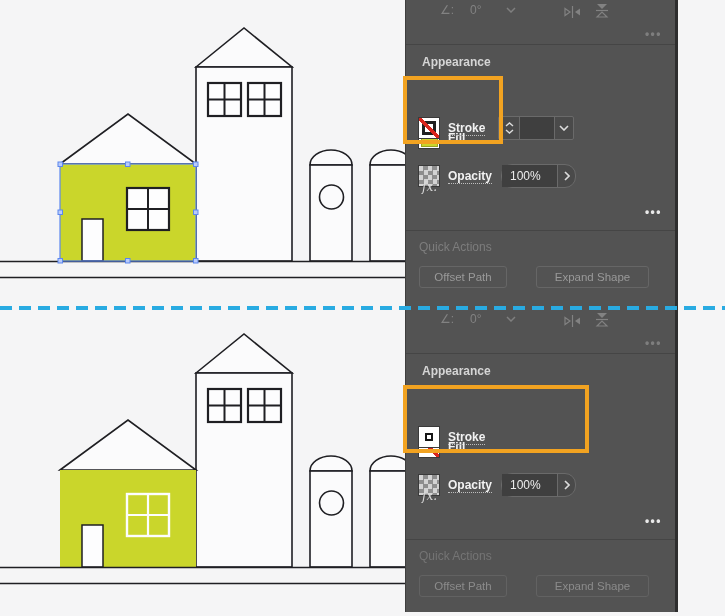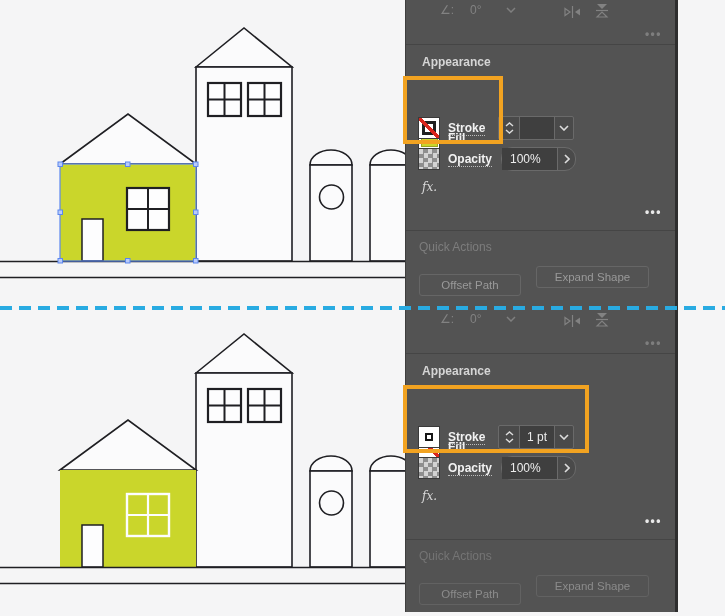--- a/index.html
+++ b/index.html
@@ -45,21 +45,21 @@
   .t-val{position:absolute; left:64px; top:1px;}
   .t-chev{position:absolute; left:100px; top:5px; color:#7f7f7f;}
   .t-fliph{position:absolute; left:158px; top:4px;}
   .t-flipv{position:absolute; left:189px; top:1px;}
   .dots{position:absolute; right:13px; font-size:12px; font-weight:bold; letter-spacing:1.5px; cursor:pointer;}
   .dots.dim{top:27px; color:#7e7e7e;}
   .dots.bright{top:205px; color:#eaeaea;}
   .sec-title{position:absolute; top:55px; left:16px; font-size:12px; font-weight:bold; color:#d5d5d5;}
   
   .row{position:absolute; left:0; right:0; height:22px;}
-  .fill-row{top:88px;margin-top:40px;} .stroke-row{top:118px;text-decoration:underline;} .opacity-row{top:149px;}
+  .fill-row{top:88px;margin-top:40px;} .stroke-row{top:118px;text-decoration:underline;} .opacity-row{top:166px;}
   .swatch{position:absolute; left:13px; top:0; width:20px; height:20px; background:#fff; box-shadow:0 0 0 1px #3a3a3a;}
   .slash{position:absolute; inset:0;
     background:linear-gradient(to top right,transparent 43%,var(--none-red,#d9251d) 43%,var(--none-red,#d9251d) 57%,transparent 57%);}
   .ring-big{position:absolute; inset:3px; border:3px solid #202020;}
   .ring-small{position:absolute; inset:6px; border:2.5px solid #161616;}
   .fill-solid{position:absolute; inset:2.5px; background:var(--fill-yellow,#cad62b); outline:1px solid #9aa324;}
   .checker{background-color:#fff;
     background-image:conic-gradient(#8e8e8e 25%,#d3d3d3 0 50%,#8e8e8e 0 75%,#d3d3d3 0);
     background-size:9px 9px;}
   .lbl{position:absolute; left:42px; top:3px; font-size:12px; font-weight:bold; color:#f2f2f2; line-height:14px;}
@@ -71,21 +71,21 @@
   .stepper{width:20px; display:flex; flex-direction:column; align-items:center; justify-content:center; gap:2px; color:#dcdcdc; border-right:1px solid #6a6a6a;}
   .wfield{width:34px; background:#3f3f3f; color:#ededed; font-size:12px; text-align:center; line-height:22px;}
   .wchev{width:18px; display:flex; align-items:center; justify-content:center; color:#dcdcdc; border-left:1px solid #6a6a6a;}
   .oval{width:47px; background:#3f3f3f; color:#ededed; font-size:12px; line-height:22px; padding-left:8px;}
   .ochev{width:17px; display:flex; align-items:center; justify-content:center; color:#dcdcdc; border-left:1px solid #6a6a6a;}
   .fx{position:absolute; top:180px; left:16px; font-family:"DejaVu Serif",serif; font-style:italic; font-size:12px; color:#d8d8d8; cursor:pointer;}
   
   .qa-title{position:absolute; top:240px; left:13px; font-size:12px; color:#7d7d7d;}
   .qa-btn{position:absolute; top:266px; height:22px; background:transparent; border:1px solid #666;
     border-radius:3px; color:#999; font-size:11.5px; font-family:"Liberation Sans",sans-serif; cursor:pointer;}
-  .qa-offset{left:13px; width:102px;margin-top:8px;}
+  .qa-offset{left:13px; width:88px;}
   .qa-expand{left:130px; width:113px;}
   .half.bottom .qa-title,.half.bottom .qa-btn{opacity:.8;}
   
   .orange-box{position:absolute; left:-3px; top:76px; height:68px; box-sizing:border-box;
     border:4px solid var(--highlight-orange,#f2a321); z-index:20; pointer-events:none;}
   .half.top .orange-box{width:100px;}
   .half.bottom .orange-box{width:186px;}
   svg.icon{display:block;}
 </style>
 </head>
@@ -289,36 +289,20 @@
             <span class="slash"></span>
           </span>
         <span class="lbl">Fill</span>
       </div>
 
       <div class="row stroke-row">
         <span class="swatch">
             <span class="ring-small"></span>
           </span>
         <span class="lbl link">Stroke</span>
-        <span class="wgroup">
-          <span class="stepper">
-            <svg class="icon" width="9" height="5" viewBox="0 0 9 5">
-                <path d="M1 4 L4.5 1 L8 4" fill="none" stroke="currentColor" stroke-width="1.4"></path>
-              </svg>
-            <svg class="icon" width="9" height="5" viewBox="0 0 9 5">
-                <path d="M1 1 L4.5 4 L8 1" fill="none" stroke="currentColor" stroke-width="1.4"></path>
-              </svg>
-          </span>
-          <span class="wfield">1 pt</span>
-          <span class="wchev">
-              <svg class="icon" width="10" height="6" viewBox="0 0 10 6">
-                <path d="M1 1 L5 5 L9 1" fill="none" stroke="currentColor" stroke-width="1.6"></path>
-              </svg>
-            </span>
-        </span>
       </div>
 
       <div class="row opacity-row">
         <span class="swatch checker"></span>
         <span class="lbl link">Opacity</span>
         <span class="ogroup">
           <span class="oval">100%</span>
           <span class="ochev">
               <svg class="icon" width="6" height="10" viewBox="0 0 6 10">
                 <path d="M1 1 L5 5 L1 9" fill="none" stroke="currentColor" stroke-width="1.6"></path>

